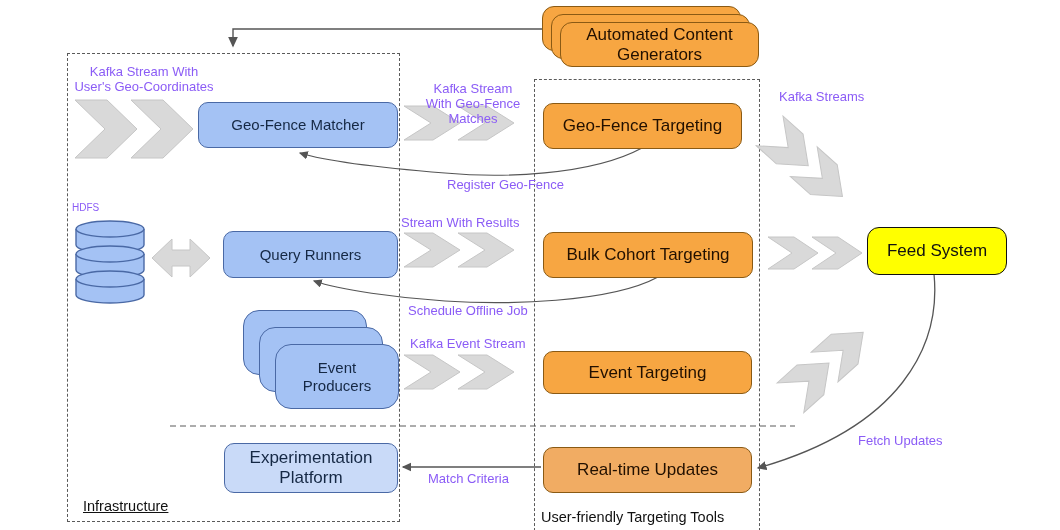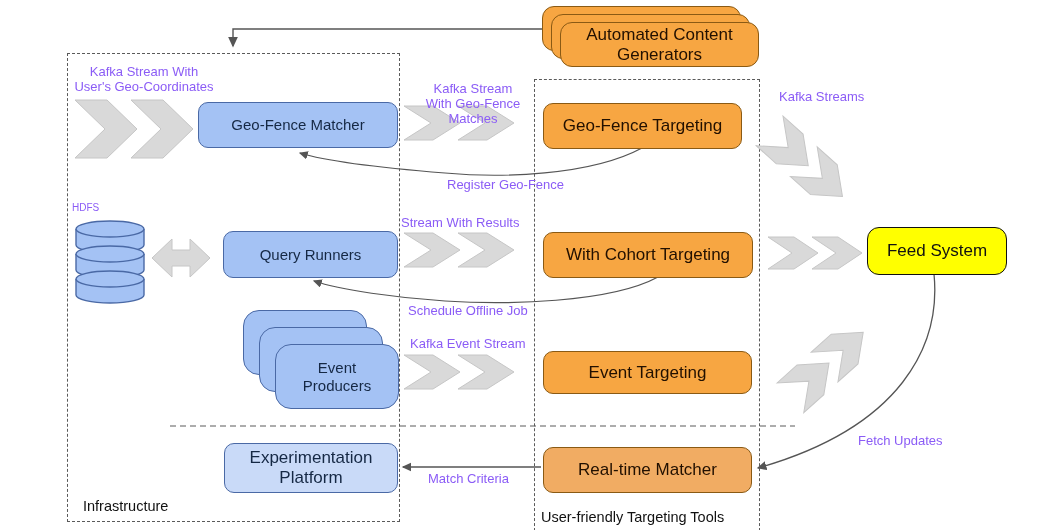--- a/index.html
+++ b/index.html
@@ -118,25 +118,25 @@
   <div class="stackbox blue" style="left:243px;top:310px;width:122px;height:63px;border-radius:16px;"></div>
   <div class="stackbox blue" style="left:259px;top:327px;width:122px;height:63px;border-radius:16px;"></div>
   <div class="node lightblue multiline" style="left:224px;top:443px;width:172px;height:48px;">Experimentation
 Platform</div>
 
   <div class="node blue multiline" style="left:275px;top:344px;width:122px;height:63px;border-radius:16px;">Event
 Producers</div>
 
   <div class="node orange" style="left:543px;top:103px;width:197px;height:44px;">Geo-Fence Targeting</div>
 
-  <div class="node orange" style="left:543px;top:232px;width:208px;height:44px;">With Cohort Targeting</div>
+  <div class="node orange" style="left:543px;top:232px;width:208px;height:44px;">Bulk Cohort Targeting</div>
 
   <div class="node orange" style="left:543px;top:351px;width:207px;height:41px;">Event Targeting</div>
 
-  <div class="node mutedorange" style="left:543px;top:447px;width:207px;height:44px;">Real-time Matcher</div>
+  <div class="node mutedorange" style="left:543px;top:447px;width:207px;height:44px;">Real-time Updates</div>
 
   <div class="node yellow" style="left:867px;top:227px;width:138px;height:46px;">Feed System</div>
 
   <div class="edge-label centered" style="left:63px;top:64px;width:162px;">Kafka Stream With
 User's Geo-Coordinates</div>
 
   <div class="edge-label centered" style="left:408px;top:57px;width:130px;margin-top:24px;">Kafka Stream
 With Geo-Fence
 Matches</div>
 
@@ -147,17 +147,17 @@
   <div class="edge-label" style="left:408px;top:303px;">Schedule Offline Job</div>
 
   <div class="edge-label" style="left:410px;top:336px;">Kafka Event Stream</div>
 
   <div class="edge-label" style="left:779px;top:89px;">Kafka Streams</div>
 
   <div class="edge-label" style="left:858px;top:433px;">Fetch Updates</div>
 
   <div class="edge-label" style="left:428px;top:471px;">Match Criteria</div>
 
-  <div class="container-label" style="left:83px;top:498px;">Infrastructure</div>
+  <div class="container-label" style="left:83px;top:498px;text-decoration:underline;">Infrastructure</div>
 
   <div class="container-label" style="left:541px;top:509px;">User-friendly Targeting Tools</div>
 
 </div>
 
 </body></html>

